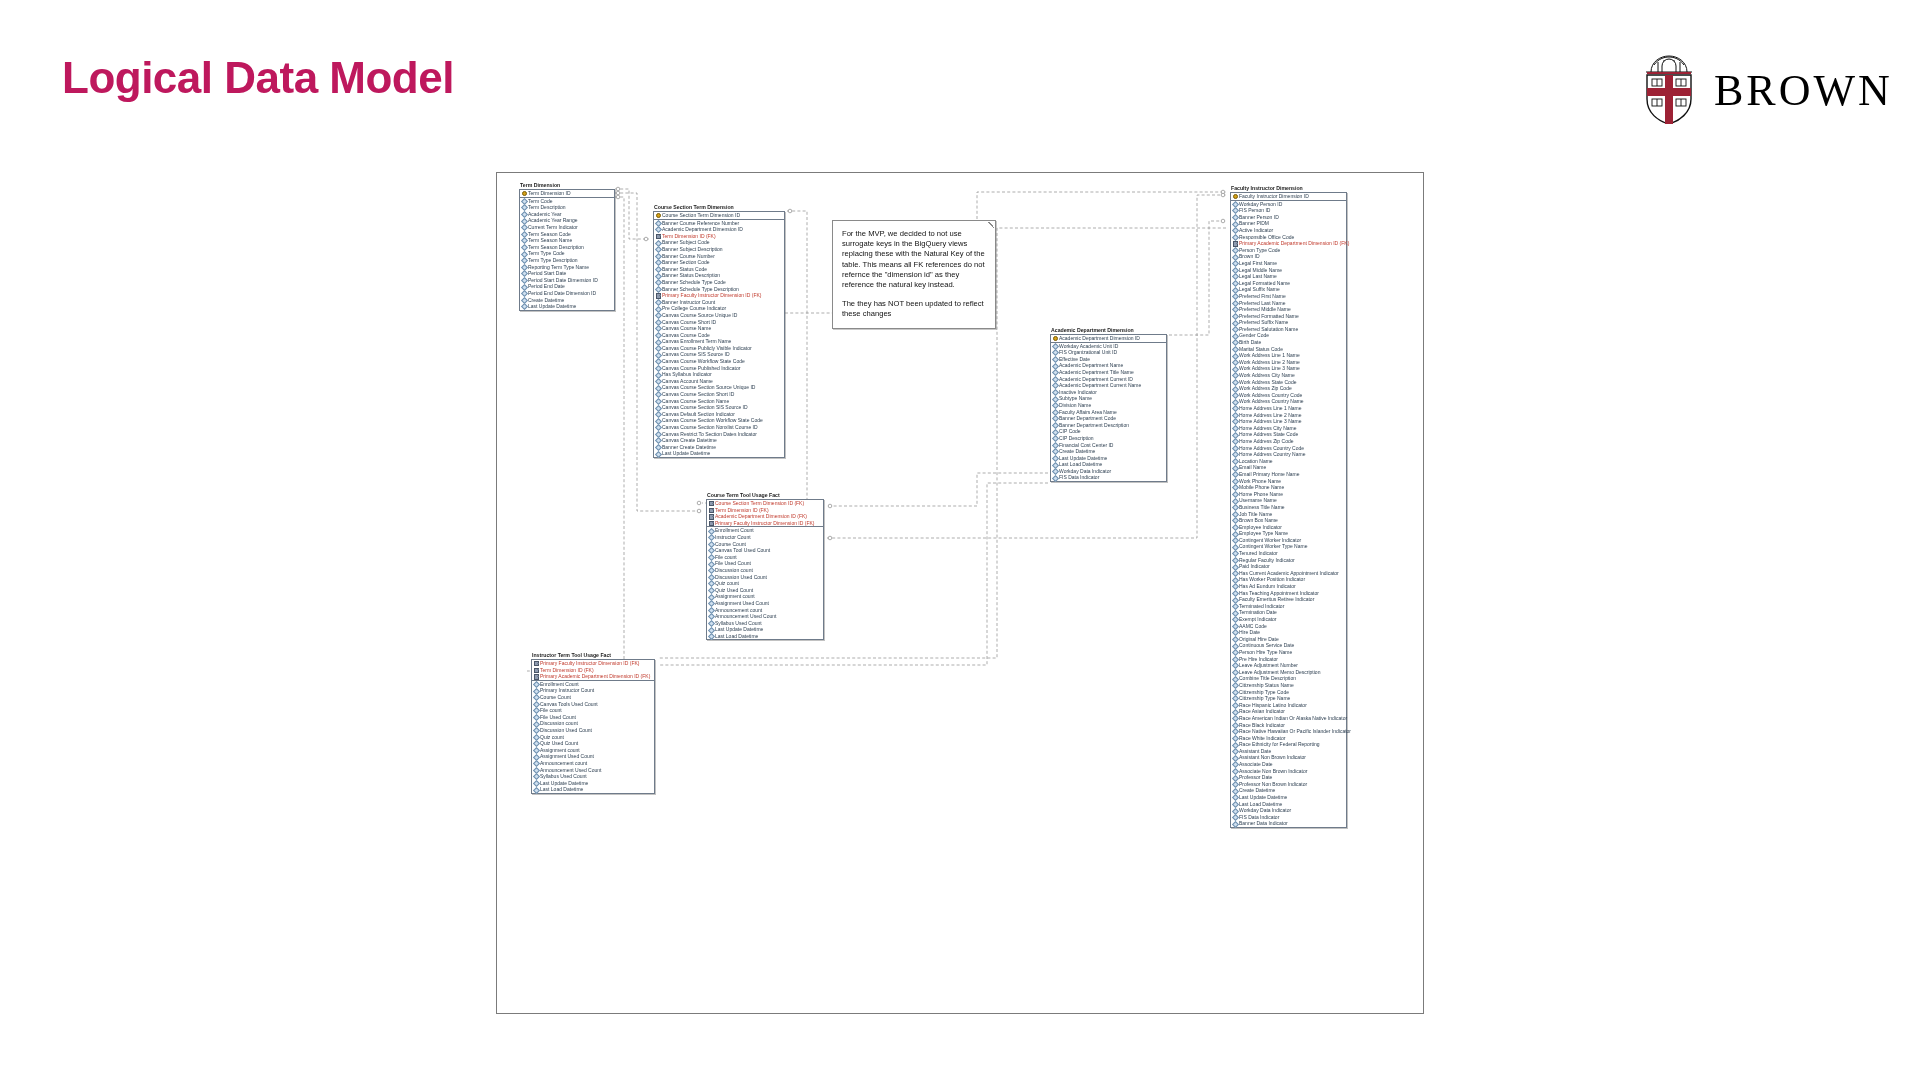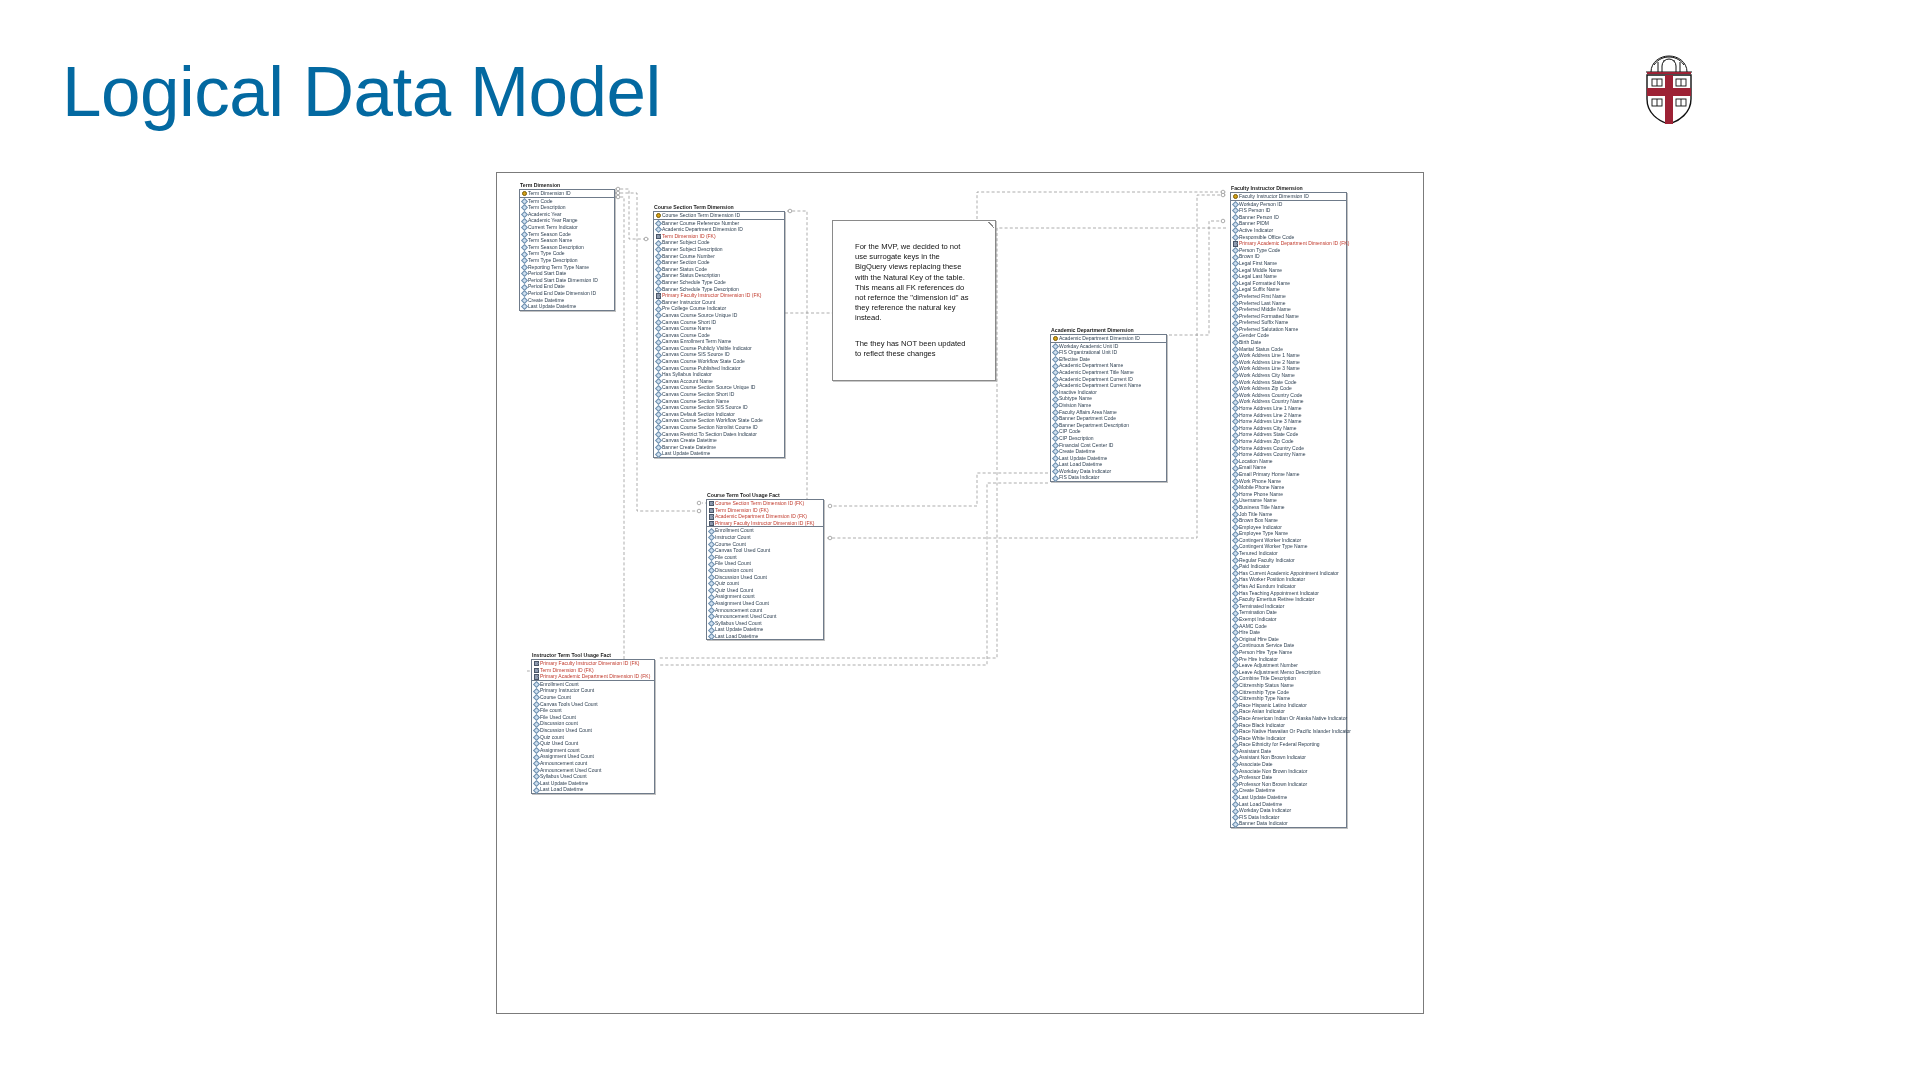--- a/index.html
+++ b/index.html
@@ -3,21 +3,21 @@
 <meta charset="utf-8">
 <style>
   html,body{margin:0;padding:0;}
   body{
     width:1920px;height:1080px;background:#ffffff;overflow:hidden;
     font-family:"Liberation Sans",sans-serif;position:relative;
   }
   
   #slide-title{
     position:absolute;left:62px;top:56px;
-    font-size:71px;font-weight:normal;color:#0369a1;
+    font-size:44px;font-weight:bold;color:#be185d;
     letter-spacing:-0.5px;line-height:1;white-space:nowrap;
   }
   
   #brand{position:absolute;left:1638px;top:52px;display:flex;align-items:center;gap:14px;}
   #brand-wordmark{
     font-family:"Liberation Serif",serif;font-size:44px;letter-spacing:3px;color:#000;
   }
   
   #canvas{
     position:absolute;left:496px;top:172px;width:926px;height:840px;
@@ -62,21 +62,21 @@
     background:#cfe0f0;border:.45px solid #6e8fae;transform:rotate(45deg);
   }
   .attr.fkrow{color:#c0392b;}
   .attr.pkrow{color:#2c3e50;}
   
   .note{
     position:absolute;border:1px solid #8a8a8a;background:#ffffff;
     box-shadow:1px 1px 0 rgba(120,120,120,.4);
     font-size:7.6px;line-height:10.2px;color:#111;padding:6px 7px;
   }
-  .note p{margin:15px;}
+  .note p{margin:2px;}
   .note p + p{margin-top:9px;}
   .note::after{
     content:"";position:absolute;right:0;top:0;width:7px;height:7px;
     background:linear-gradient(225deg,#ffffff 50%, #8a8a8a 50%, #8a8a8a 58%, #ffffff 58%);
   }
   
   #rels{position:absolute;left:0;top:0;width:926px;height:840px;pointer-events:none;}
 </style>
 </head>
 <body>
@@ -102,20 +102,21 @@
           <path d="M19 27 v7"></path>
         <rect x="38" y="27" width="10" height="7"></rect>
           <path d="M43 27 v7"></path>
         <rect x="14" y="47" width="10" height="7"></rect>
           <path d="M19 47 v7"></path>
         <rect x="38" y="47" width="10" height="7"></rect>
           <path d="M43 47 v7"></path>
       </g>
     </svg>
   </span>
+  <span id="brand-wordmark">BROWN</span>
 </div>
 
 <div id="canvas">
 
   <svg id="rels" viewBox="0 0 926 840" preserveAspectRatio="none">
     <g stroke="#8a8a8a" stroke-width=".7" fill="none" stroke-dasharray="3,2.2">
 
       <path d="M118 16 H132 V66 H152"></path>
 
       <path d="M118 20 H140 V338 H205"></path>

